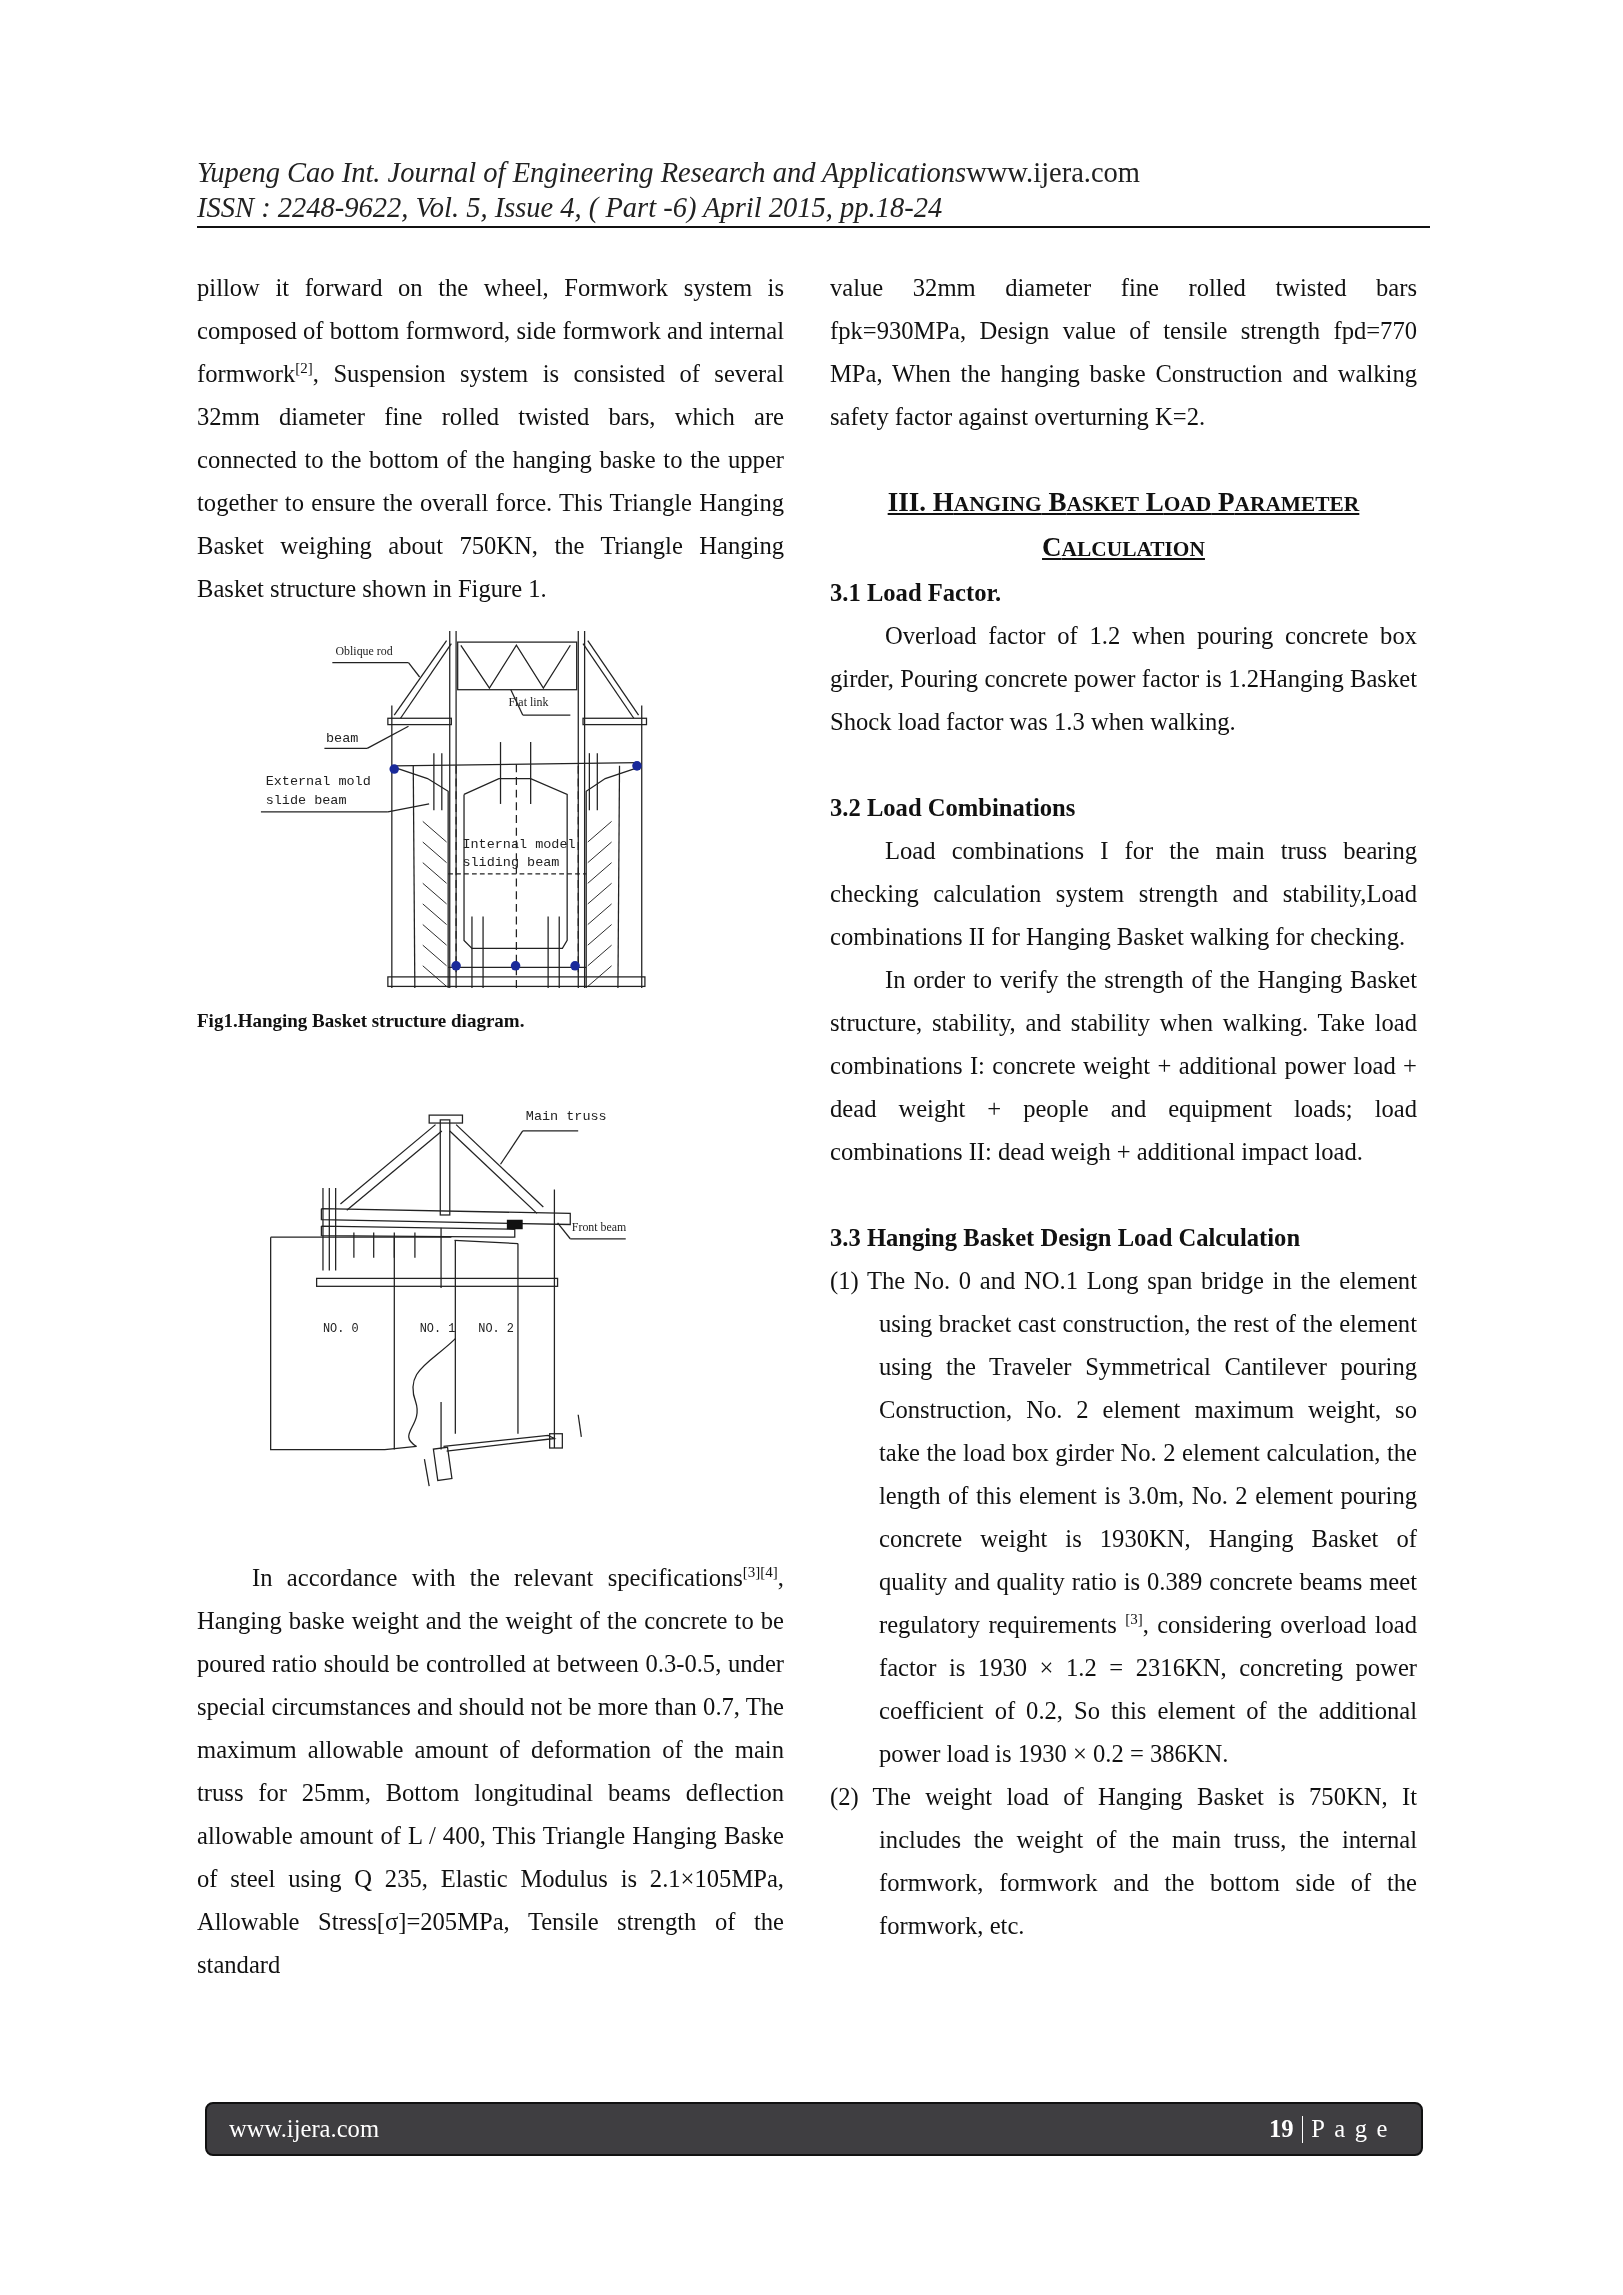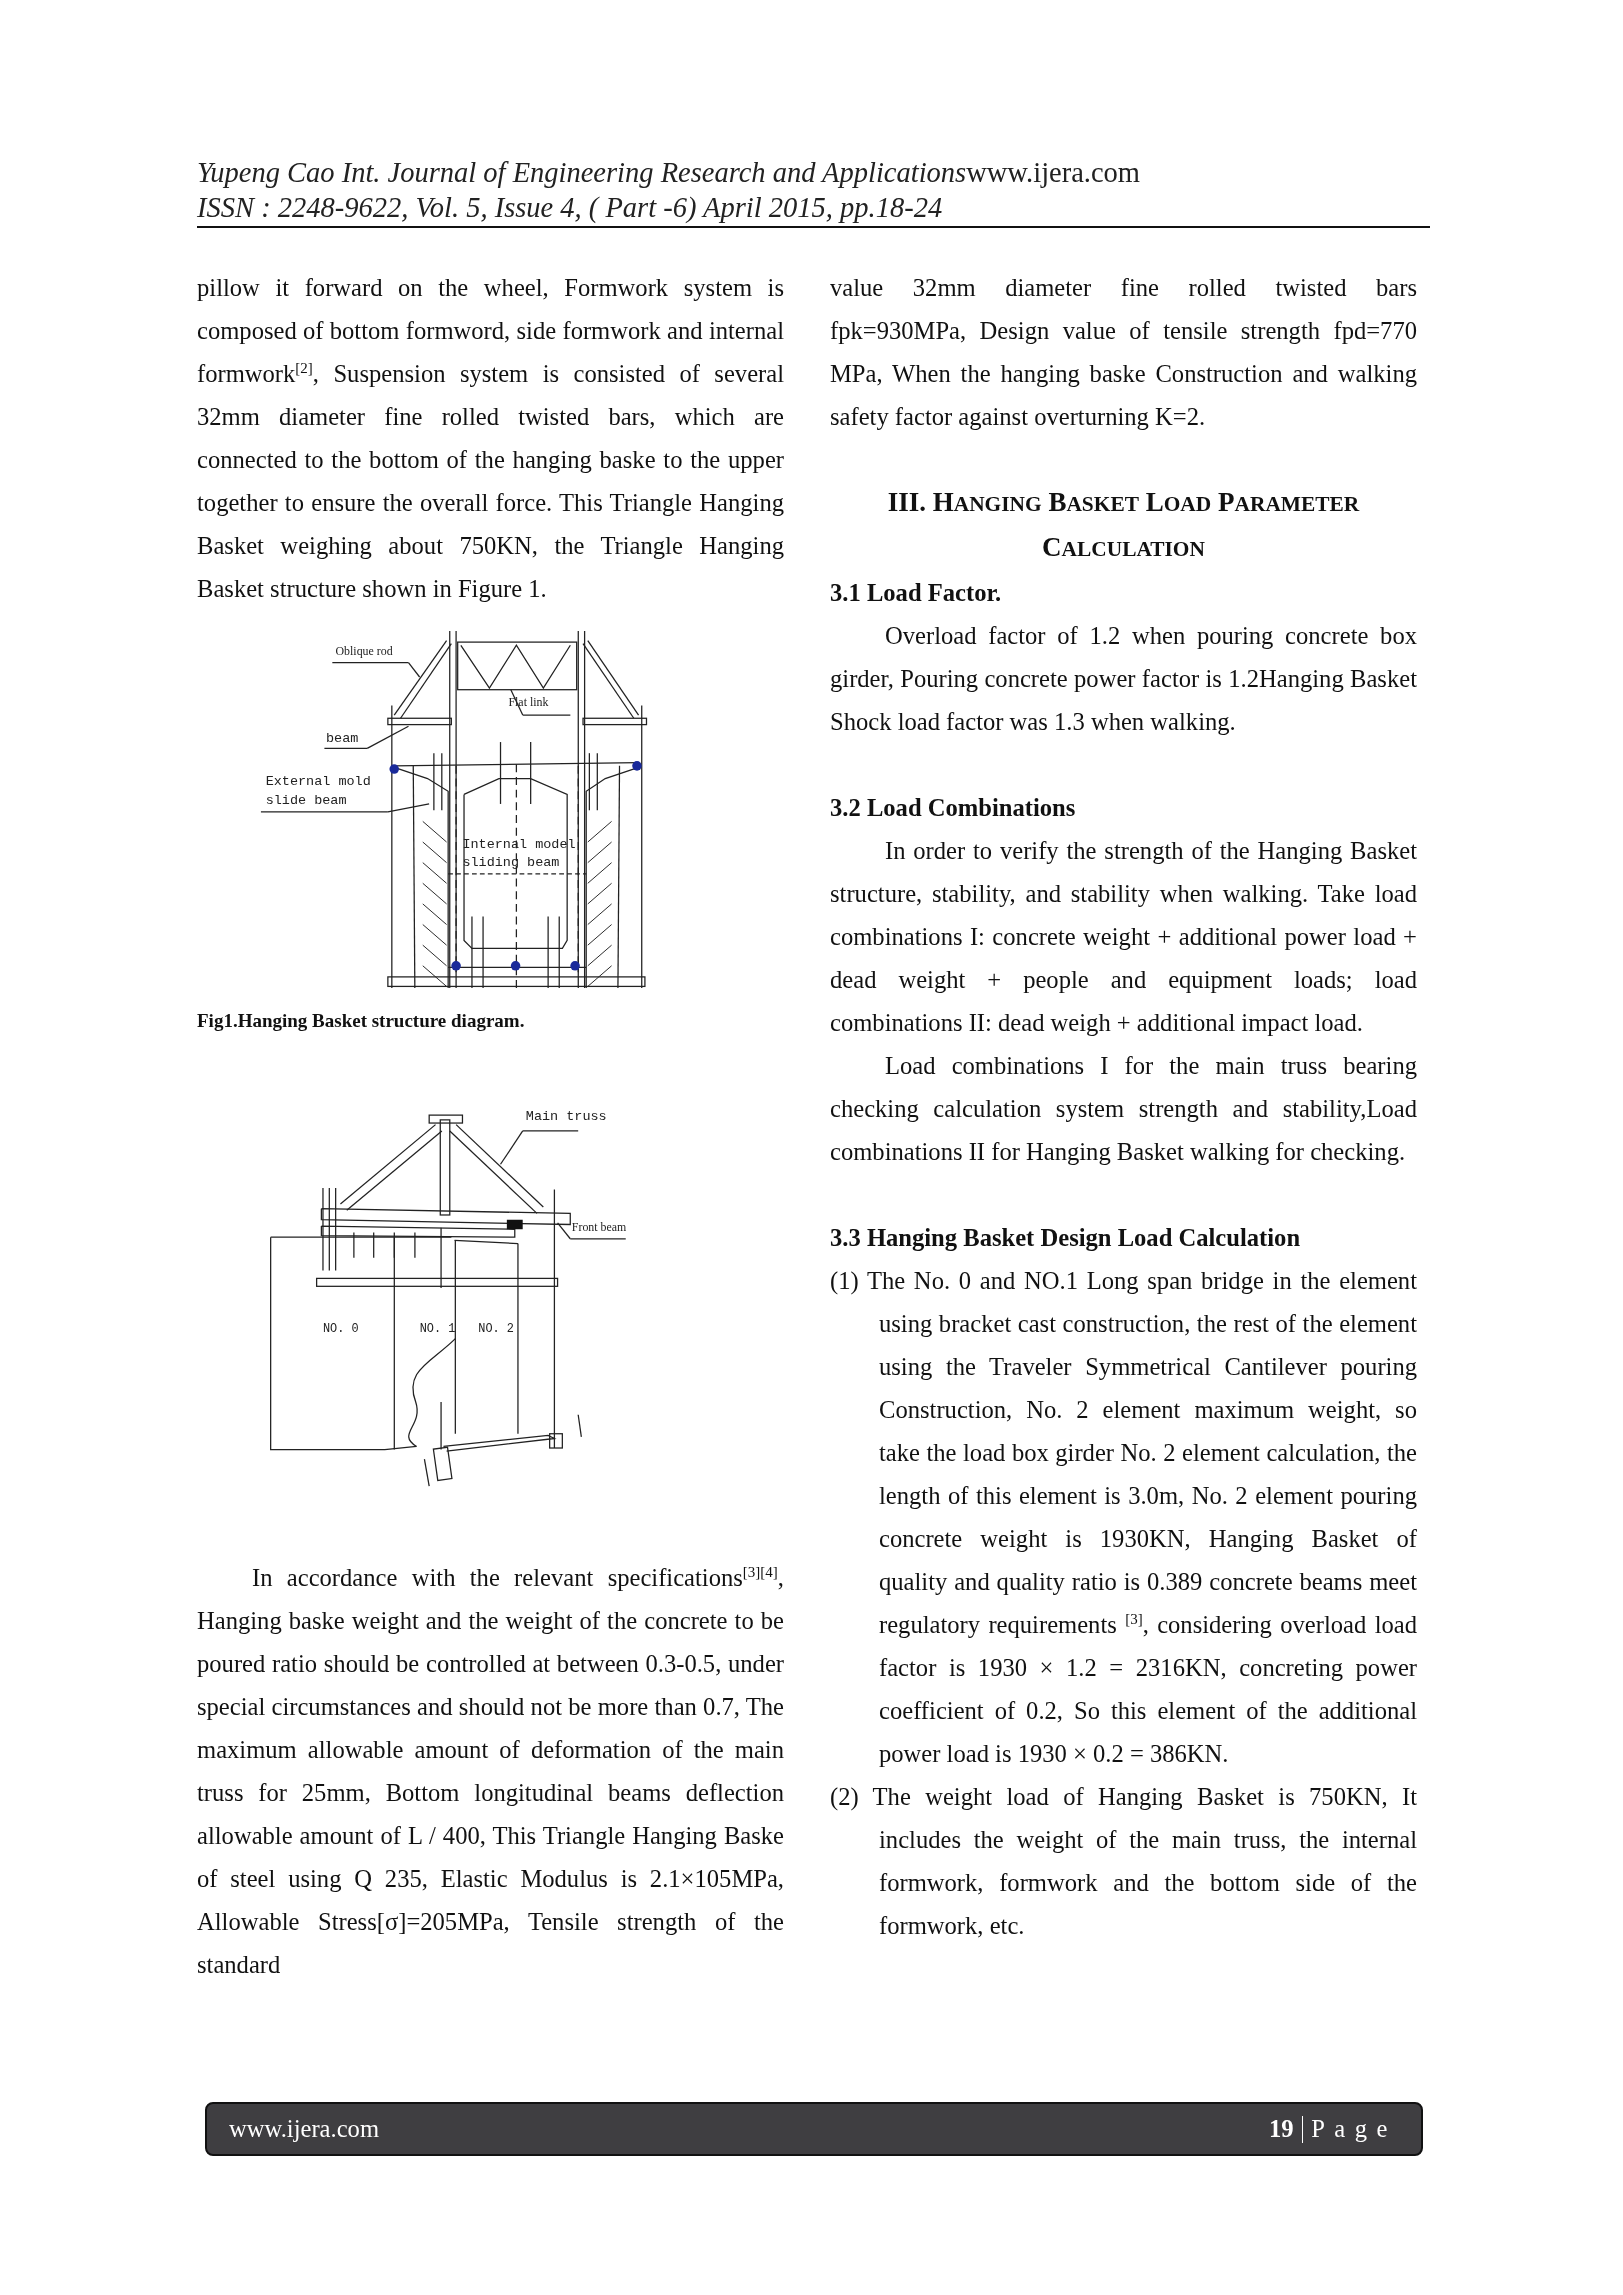--- a/index.html
+++ b/index.html
@@ -20,21 +20,21 @@
   .col.left { left: 197px; }
   .col.right { left: 830px; }
   .col p { margin: 0; }
   .indent { text-indent: 55px; }
   sup { font-size: 15px; line-height: 0; }
 
   .fig { position: relative; margin: 0 auto; }
   .fig svg { display: block; }
   .fig-caption { text-align: left; font-weight: bold; font-size: 19px; line-height: 43px; margin: 0; }
 
-  .sec-heading { text-align: center; font-weight: bold; font-size: 27px; line-height: 43px; margin: 0; }
+  .sec-heading { text-align: center; font-weight: bold; font-size: 27px; line-height: 43px; margin: 0; text-decoration: underline; }
   .sec-heading .sc { font-size: 21.4px; }
   .sub-heading { font-weight: bold; margin: 0; }
 
   .list-item { padding-left: 49px; text-indent: -49px; }
 
   .footer-bar {
     position: absolute; left: 205px; top: 2102px; width: 1218px; height: 54px;
     background: #3f3e41; border: 2.4px solid #111; border-radius: 8px; box-sizing: border-box;
     color: #fff; font-size: 24.6px; display: flex; align-items: center; justify-content: space-between;
     padding: 0 24px 0 22px;
@@ -231,22 +231,22 @@
 
   <p class="sec-heading">
     <span>III. H</span><span class="sc">ANGING</span><span> B</span><span class="sc">ASKET</span><span> L</span><span class="sc">OAD</span><span> P</span><span class="sc">ARAMETER</span><br><span>C</span><span class="sc">ALCULATION</span>
   </p>
 
   <p class="sub-heading">3.1 Load Factor.</p>
   <p class="indent">Overload factor of 1.2 when pouring concrete box girder, Pouring concrete power factor is 1.2Hanging Basket Shock load factor was 1.3 when walking.</p>
   <div class="blank-gap"></div>
 
   <p class="sub-heading">3.2 Load Combinations</p>
+  <p class="indent">Load combinations I for the main truss bearing checking calculation system strength and stability,Load combinations II for Hanging Basket walking for checking.</p>
   <p class="indent">In order to verify the strength of the Hanging Basket structure, stability, and stability when walking. Take load combinations I: concrete weight + additional power load + dead weight + people and equipment loads; load combinations II: dead weigh + additional impact load.</p>
-  <p class="indent">Load combinations I for the main truss bearing checking calculation system strength and stability,Load combinations II for Hanging Basket walking for checking.</p>
   <div class="blank-gap"></div>
 
   <p class="sub-heading">3.3 Hanging Basket Design Load Calculation</p>
   <p class="list-item"><span>(1) The No. 0 and NO.1 Long span bridge in the element using bracket cast construction, the rest of the element using the Traveler Symmetrical Cantilever pouring Construction, No. 2 element maximum weight, so take the load box girder No. 2 element calculation, the length of this element is 3.0m, No. 2 element pouring concrete weight is 1930KN, Hanging Basket of quality and quality ratio is 0.389 concrete beams meet regulatory requirements </span><sup>[3]</sup><span>, considering overload load factor is 1930 × 1.2 = 2316KN, concreting power coefficient of 0.2, So this element of the additional power load is 1930 × 0.2 = 386KN.</span></p>
   <p class="list-item">(2) The weight load of Hanging Basket is 750KN, It includes the weight of the main truss, the internal formwork, formwork and the bottom side of the formwork, etc.</p>
 </div>
 
 <div class="footer-bar">
   <span>www.ijera.com</span>
   <span class="pg">

